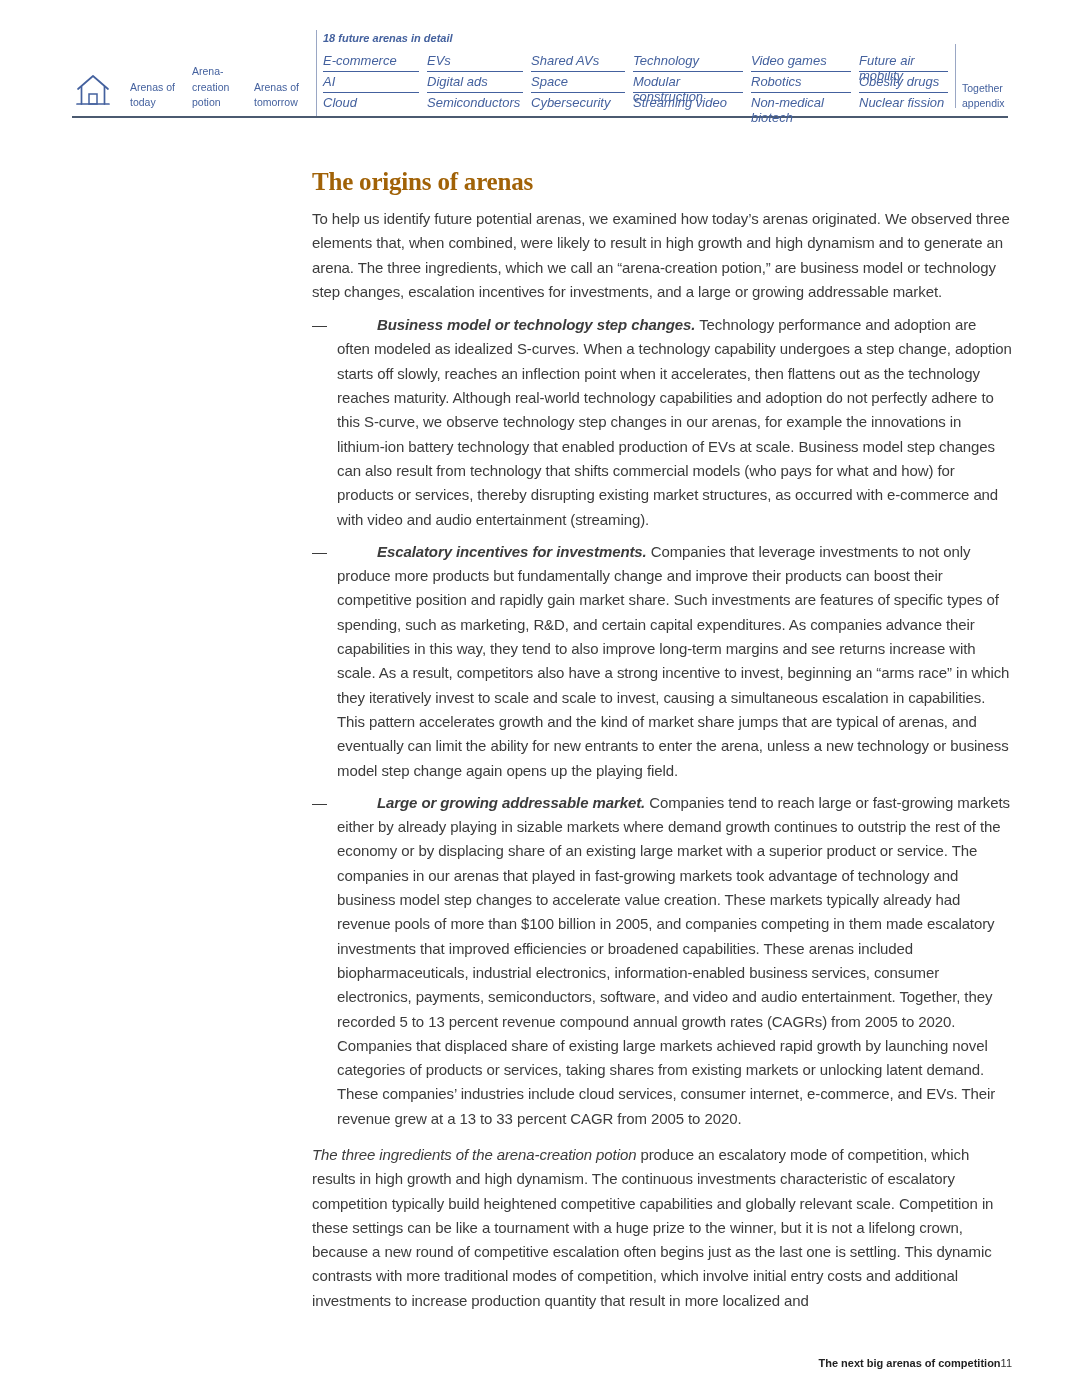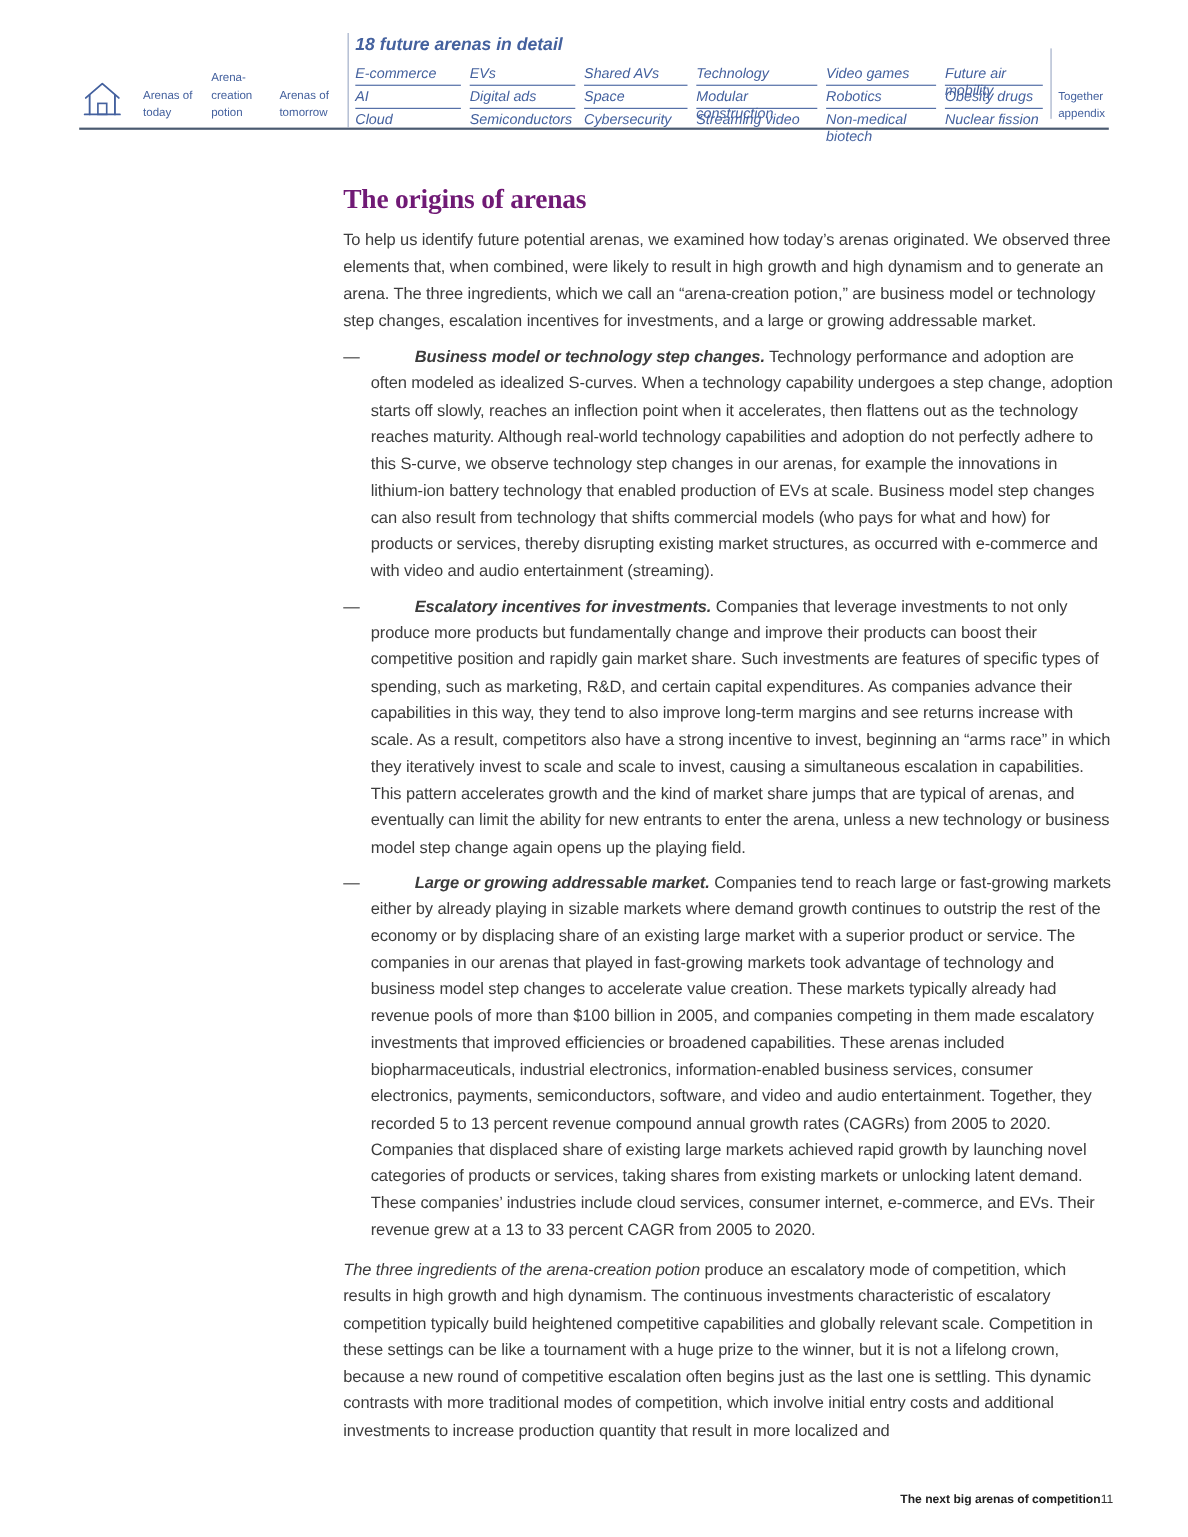--- a/index.html
+++ b/index.html
@@ -16,34 +16,34 @@
   .home svg { display:block; }
   .tab { position:absolute; bottom:6px; font-size:10.5px; line-height:1.45;
          color:#44619e; text-decoration:none; display:block; }
   .tab-1 { left:58px;  width:60px; }
   .tab-2 { left:120px; width:54px; }
   .tab-3 { left:182px; width:58px; }
   .vdiv { position:absolute; width:1px; background:#9aa7c4; }
   .vdiv-left  { left:244px; top:0;   bottom:0; }
   .vdiv-right { left:883px; top:14px; bottom:8px; }
   .arenas-block { position:absolute; left:251px; top:2px; width:627px; }
-  .arenas-title { font-size:16px; font-weight:bold; font-style:italic;
+  .arenas-title { font-size:11px; font-weight:bold; font-style:italic;
                   color:#44619e; margin-bottom:7px; }
   .arena-grid { display:grid; grid-template-columns:96px 96px 94px 110px 100px 89px;
                 column-gap:8px; }
   .arena { font-size:13px; font-style:italic; color:#44619e; text-decoration:none;
            height:21px; padding-top:2px; display:block; }
   .arena.u { border-bottom:1px solid #44619e; }
   .tech { position:absolute; left:890px; bottom:4px; width:60px;
           font-size:10.5px; line-height:1.5; color:#44619e; text-decoration:none; display:block; }
 
   
   .main { position:absolute; left:312px; top:168px; width:700px; color:#3c3c3c; }
   .main h1 { font-family:"Liberation Serif", serif; font-size:25px; font-weight:bold;
-             color:#701a75; letter-spacing:-0.2px; margin-bottom:11px; }
+             color:#a16207; letter-spacing:-0.2px; margin-bottom:11px; }
   .main p, .bullet { font-size:15px; line-height:24.3px; letter-spacing:-0.1px; }
   .intro { margin-bottom:9px; }
   .bullet { display:flex; margin-bottom:8px; }
   .bullet .dash { width:25px; flex:0 0 25px; }
   .bullet .lead { font-weight:bold; font-style:italic;margin-left:40px; }
   .closing { margin-top:12px; }
   .closing .ilead { font-style:italic; }
 
   
   .pfooter { position:absolute; right:68px; bottom:28px; display:flex;

